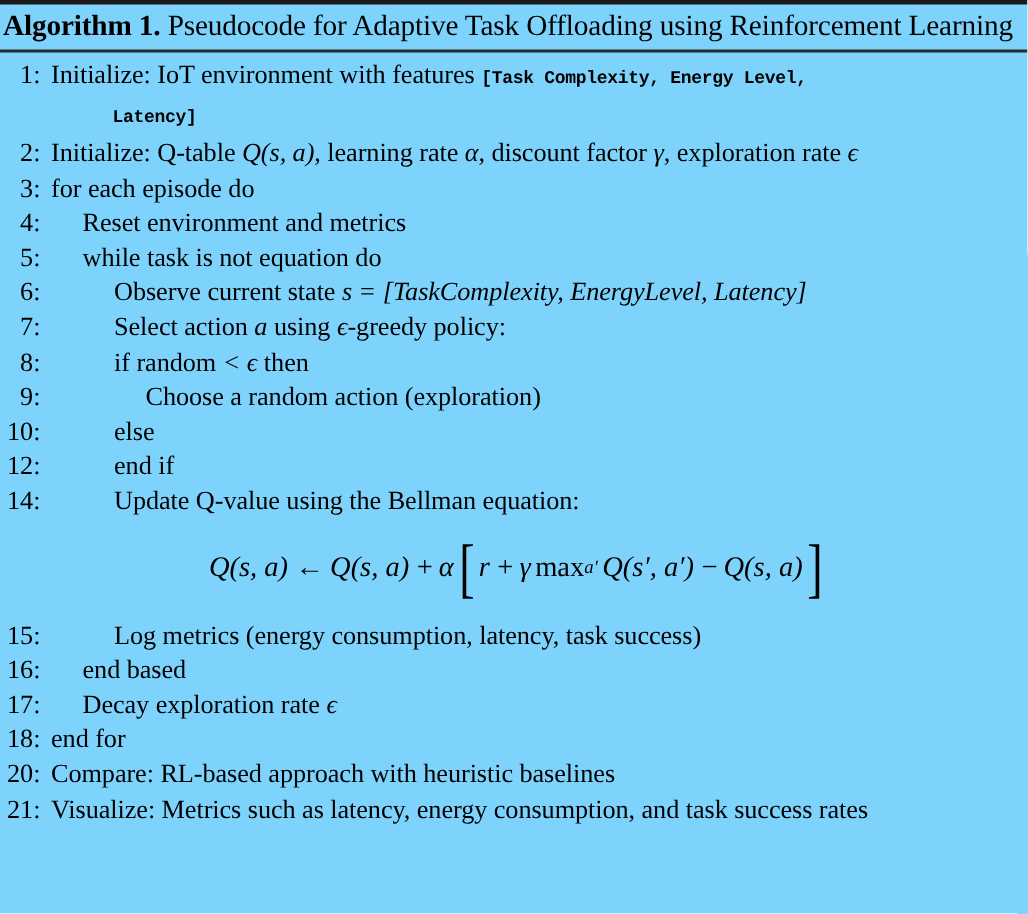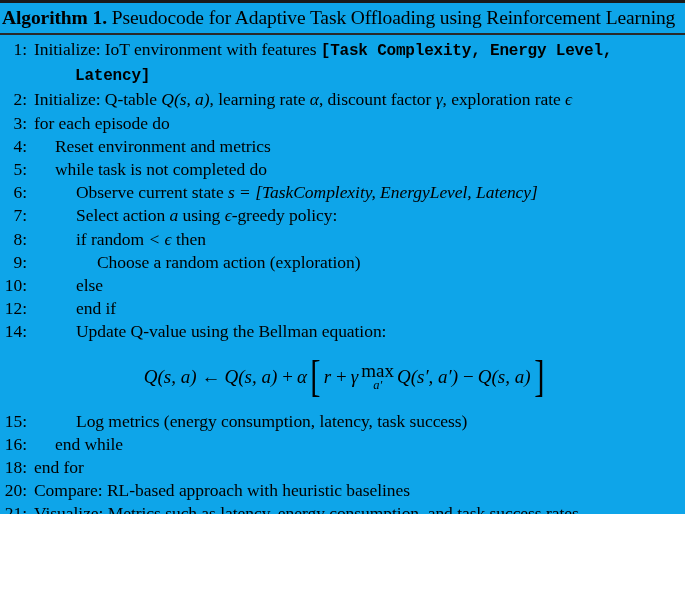--- a/index.html
+++ b/index.html
@@ -6,24 +6,24 @@
     margin: 0;
     padding: 0;
     background: #ffffff;
   }
   body {
     font-family: "Liberation Serif", "DejaVu Serif", serif;
     color: #000000;
   }
   #algorithm-figure {
     width: 685px;
-    height: 514px;
+    height: 609px;
     box-sizing: border-box;
     position: relative;
-    background: #0ea5e9;
+    background: #7dd3fc;
     overflow: hidden;
   }
   .rule-top {
     height: 0;
     border-top: 3px solid #1a1a1a;
     margin: 0 0 0 0;
   }
   .rule-mid {
     height: 0;
     border-top: 2px solid #2a2a2a;
@@ -65,21 +65,21 @@
   .i3 { padding-left: 63px; }
   .cont {
     padding-left: 41px;
   }
   b, .kw {
     font-weight: normal;
   }
   .mono {
     font-family: "Liberation Mono", "DejaVu Sans Mono", monospace;
     font-weight: bold;
-    font-size: 16px;
+    font-size: 12px;
     letter-spacing: -0.2px;
   }
   .mi {
     font-style: italic;
     font-family: "Liberation Serif", "DejaVu Serif", serif;
   }
   .op {
     font-style: normal;
     padding: 0 1px;
   }
@@ -105,21 +105,21 @@
     display: inline-block;
     font-size: 44px;
     line-height: 0.8;
     font-weight: 300;
     transform: scaleX(0.7);
     vertical-align: middle;
     padding: 0 1px;
   }
   .maxop {
     display: inline-flex;
-    flex-direction: column;
+    flex-direction: row;
     align-items: center;
     vertical-align: middle;
     line-height: 1;
     padding: 0 3px;
   }
   .maxop .top { font-style: normal; font-size: 19px; }
   .maxop .bot { font-style: italic; font-size: 12.5px; margin-top: -1px; }
   .sp { padding-right: 4px; }
 </style>
 </head>
@@ -157,21 +157,21 @@
       <span class="body-txt"><b class="kw">for</b> <span>each episode</span> <b class="kw">do</b></span>
     </div>
 
     <div class="ln">
       <span class="num">4:</span>
       <span class="body-txt i1"><span>Reset environment and metrics</span></span>
     </div>
 
     <div class="ln">
       <span class="num">5:</span>
-      <span class="body-txt i1"><b class="kw">while</b> <span>task is not completed</span> <b class="kw">do</b></span>
+      <span class="body-txt i1"><b class="kw">while</b> <span>task is not equation</span> <b class="kw">do</b></span>
     </div>
 
     <div class="ln">
       <span class="num">6:</span>
       <span class="body-txt i2"><span>Observe current state</span> <span class="mi">s</span> <span class="op">=</span> <span class="mi">[TaskComplexity, EnergyLevel, Latency]</span></span>
     </div>
 
     <div class="ln">
       <span class="num">7:</span>
       <span class="body-txt i2"><span>Select action</span> <span class="mi">a</span> <span>using</span> <span class="mi">ϵ</span><span>-greedy policy:</span></span>
@@ -226,23 +226,27 @@
       </span>
     </div>
 
     <div class="ln">
       <span class="num">15:</span>
       <span class="body-txt i2"><span>Log metrics (energy consumption, latency, task success)</span></span>
     </div>
 
     <div class="ln">
       <span class="num">16:</span>
-      <span class="body-txt i1"><b class="kw">end while</b></span>
-    </div>
-
+      <span class="body-txt i1"><b class="kw">end based</b></span>
+    </div>
+
+    <div class="ln">
+      <span class="num">17:</span>
+      <span class="body-txt i1"><span>Decay exploration rate</span> <span class="mi">ϵ</span></span>
+    </div>
 
     <div class="ln">
       <span class="num">18:</span>
       <span class="body-txt"><b class="kw">end for</b></span>
     </div>
 
 
     <div class="ln">
       <span class="num">20:</span>
       <span class="body-txt"><b>Compare:</b> <span>RL-based approach with heuristic baselines</span></span>

